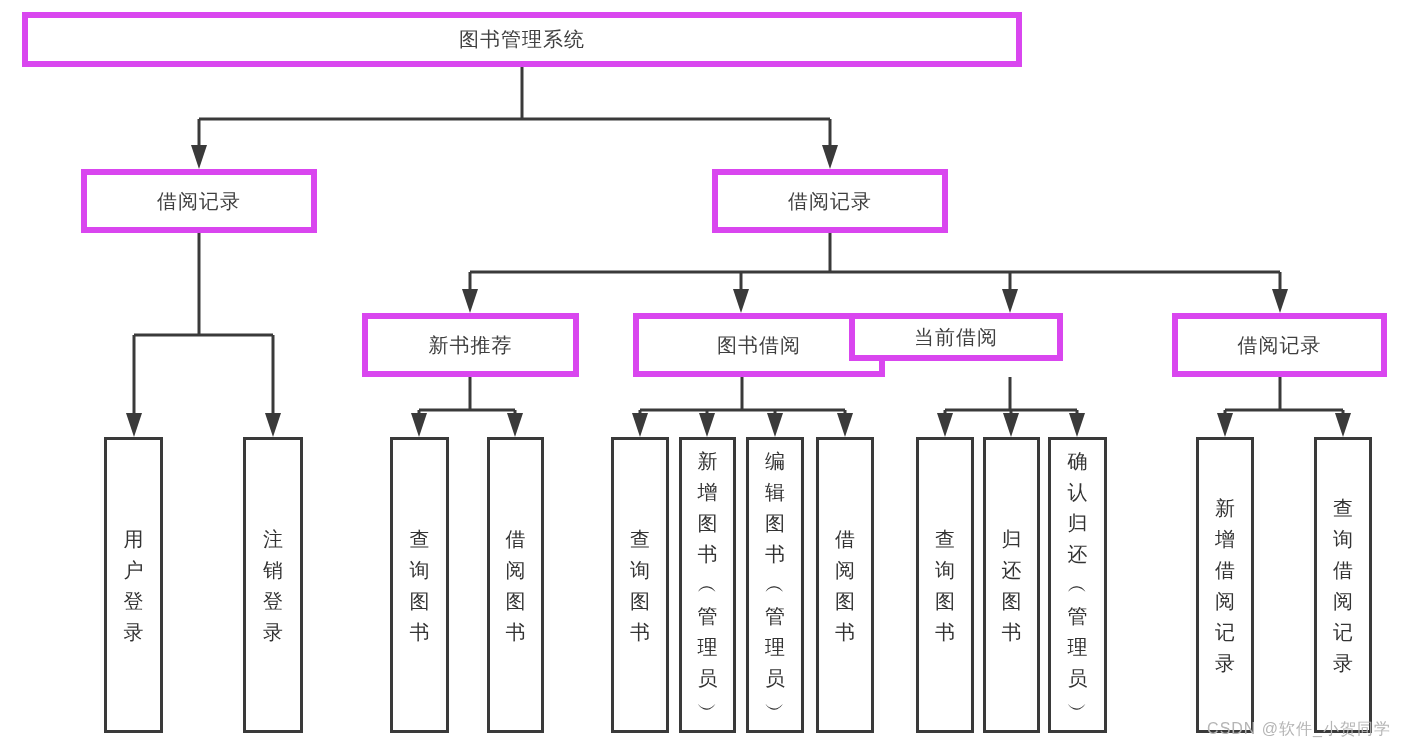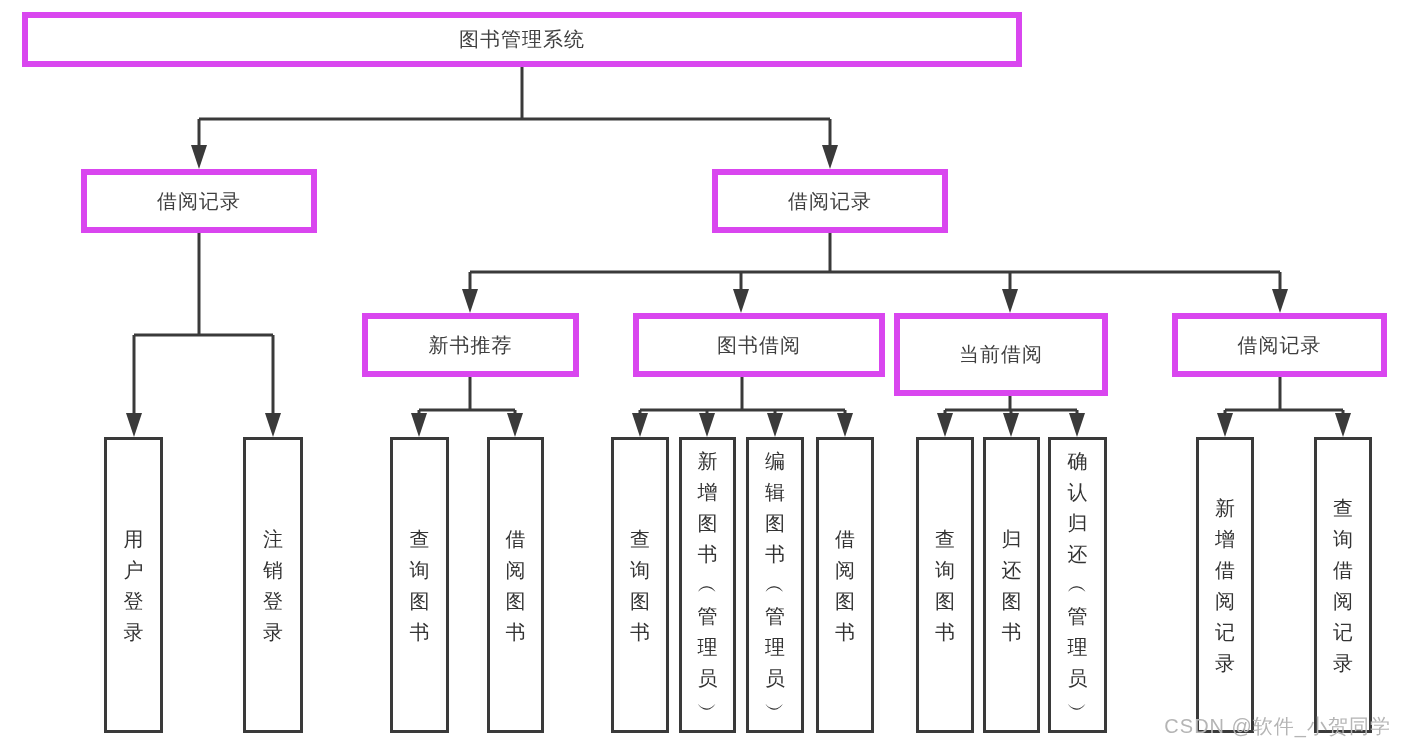--- a/index.html
+++ b/index.html
@@ -16,21 +16,21 @@
   }
   .leaf {
     position:absolute; box-sizing:border-box;
     border:3px solid #3a3a3a; background:#ffffff;
     display:flex; flex-direction:column; align-items:center; justify-content:center;
     gap:9px; color:#333333;
   }
   .leaf .vchar { display:block; font-size:20px; line-height:1.1; }
   .watermark {
     position:absolute; right:14px; bottom:7px;
-    font-size:20px; color:#b5b5b5; letter-spacing:1px; white-space:nowrap;
+    font-size:16px; color:#b5b5b5; letter-spacing:1px; white-space:nowrap;
   }
 </style>
 </head>
 <body>
 
 <div class="canvas">
 
   <svg class="connector-layer" viewBox="0 0 1405 747" xmlns="http://www.w3.org/2000/svg" aria-hidden="true">
     <g stroke="#3a3a3a" stroke-width="3" fill="none">
 
@@ -114,21 +114,21 @@
   <div class="box" style="left:712px; top:169px; width:236px; height:64px;">
     <span>借阅记录</span>
   </div>
 
   <div class="box" style="left:362px; top:313px; width:217px; height:64px;">
     <span>新书推荐</span>
   </div>
   <div class="box" style="left:633px; top:313px; width:252px; height:64px;">
     <span>图书借阅</span>
   </div>
-  <div class="box" style="left:894px; top:313px; width:214px; height:83px;">
+  <div class="box" style="left:849px; top:313px; width:214px; height:48px;">
     <span>当前借阅</span>
   </div>
   <div class="box" style="left:1172px; top:313px; width:215px; height:64px;">
     <span>借阅记录</span>
   </div>
 
   <div class="leaf" style="left:104px; top:437px; width:59px; height:296px;">
       <span class="vchar">用</span>
       <span class="vchar">户</span>
       <span class="vchar">登</span>

